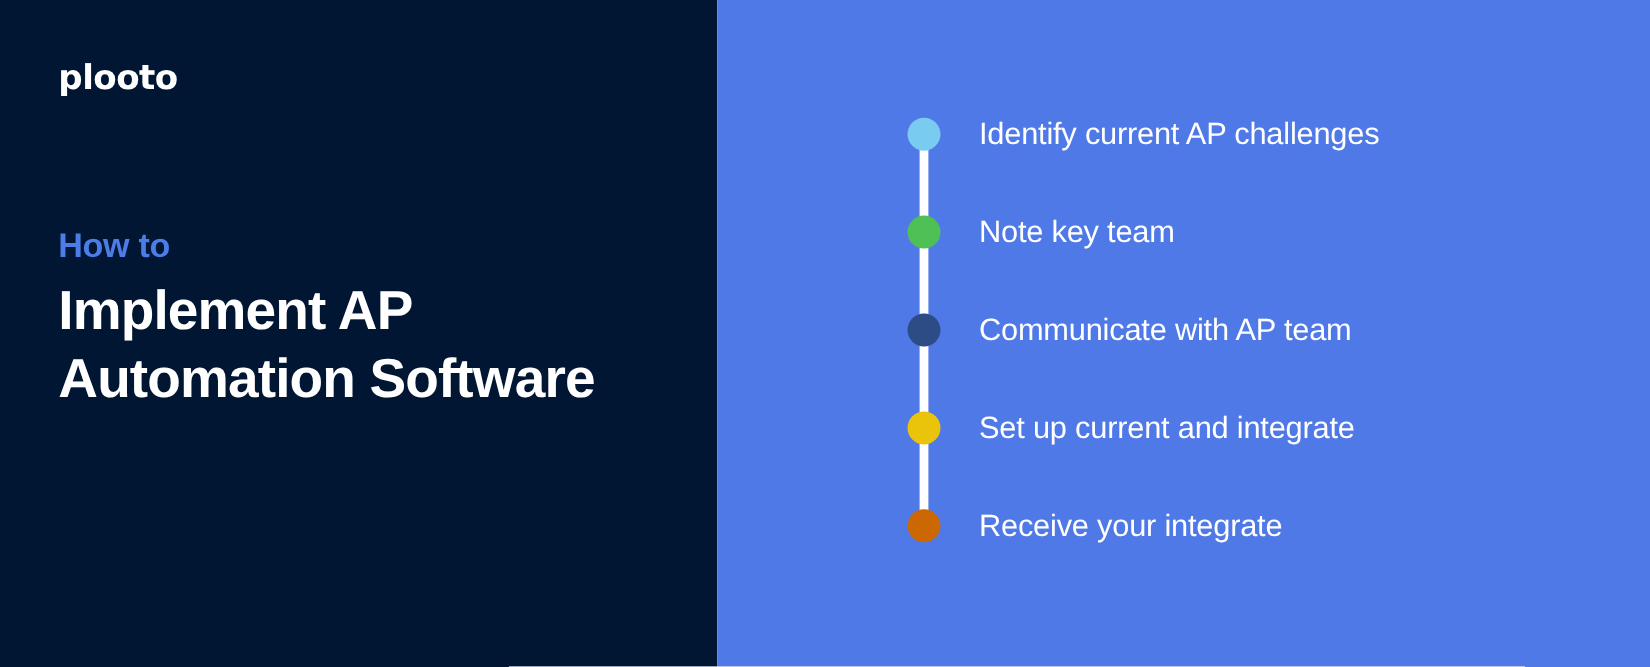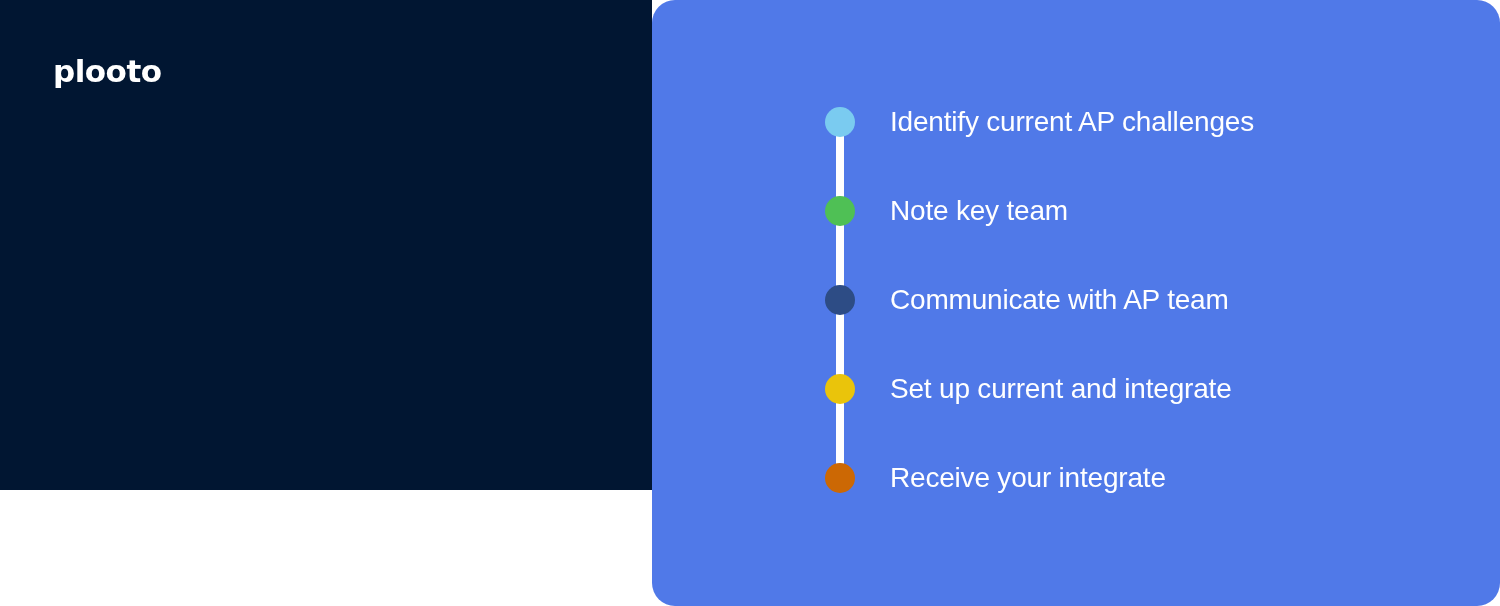--- a/index.html
+++ b/index.html
@@ -13,21 +13,21 @@
     height: 606px;
     overflow: hidden;
     font-family: "Liberation Sans", sans-serif;
     display: flex;
   }
 
   
   .left-panel {
     position: relative;
     width: 652px;
-    height: 490px;
+    height: 606px;
     background: #011632;
     flex: 0 0 652px;
     box-sizing: border-box;
   }
   .brand-logo {
     position: absolute;
     left: 53px;
     top: 56px;
     font-family: "DejaVu Sans", sans-serif;
     font-size: 31px;
@@ -66,21 +66,20 @@
   }
 
   
   .right-panel {
     position: relative;
     width: 848px;
     height: 606px;
     background: #5079E8;
     flex: 0 0 848px;
     box-sizing: border-box;
-    border-radius: 23px;
   }
   .timeline {
     position: absolute;
     left: 0;
     top: 0;
     width: 848px;
     height: 606px;
   }
   .timeline-spine {
     position: absolute;
@@ -122,20 +121,27 @@
 </style>
 </head>
 <body>
 
 <div class="canvas">
 
   <div class="left-panel">
 
     <div class="brand-logo">plooto</div>
 
+    <div class="headline-block">
+      <div class="eyebrow">How to</div>
+      <h1 class="headline">
+        <span class="headline-line">Implement AP</span>
+        <span class="headline-line">Automation Software</span>
+      </h1>
+    </div>
 
   </div>
 
   <div class="right-panel">
     <div class="timeline" id="timeline">
       <div class="timeline-spine" style="background: rgb(255, 255, 255);"></div>
     <div class="step" style="top: 102px;">
           <div class="step-dot" style="background: rgb(122, 203, 240);"></div>
           <div class="step-label">Identify current AP challenges</div>
         </div>

